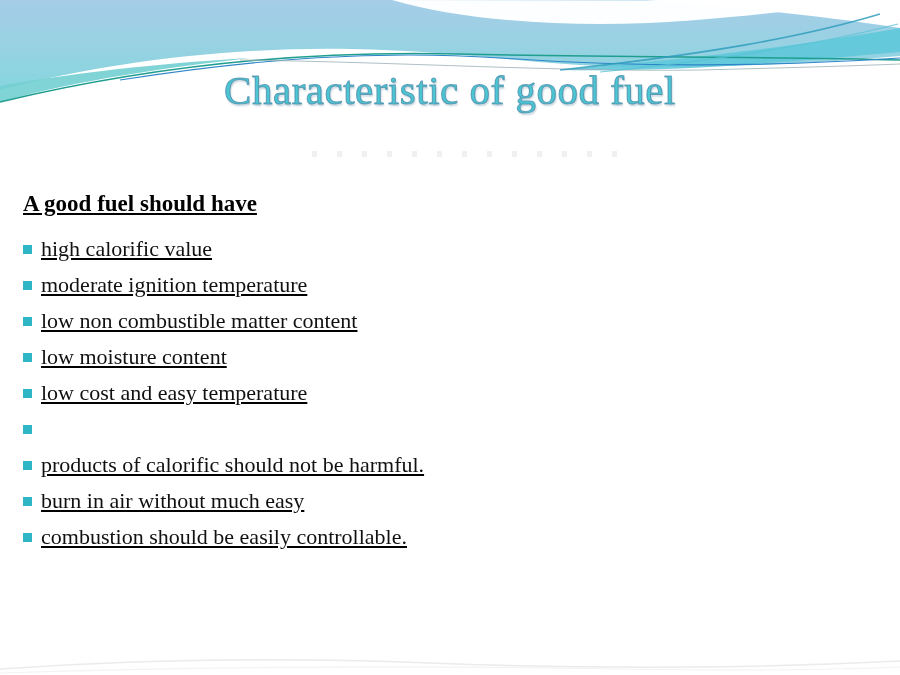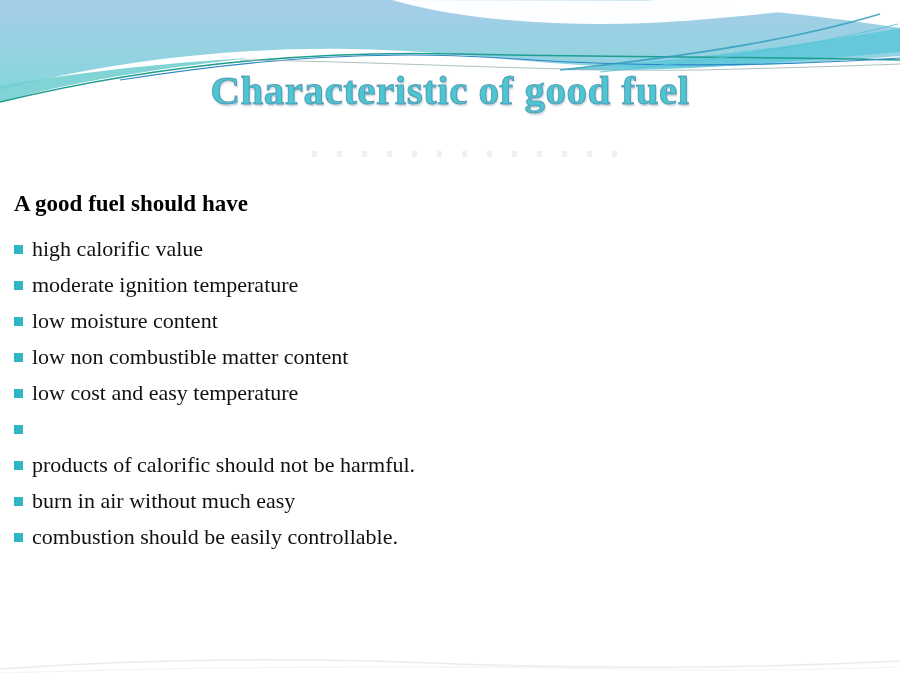--- a/index.html
+++ b/index.html
@@ -14,42 +14,43 @@
   .top-decor { position: absolute; top: 0; left: 0; width: 900px; height: 190px; }
   .bottom-decor { position: absolute; bottom: 0; left: 0; width: 900px; height: 26px; }
 
   .slide-title {
     position: absolute;
     top: 66px;
     left: 0;
     width: 900px;
     text-align: center;
     font-size: 41px;
-    font-weight: bold;
+    font-weight: normal;
     letter-spacing: 0.5px;
     color: #4cc6d3;
     -webkit-text-stroke: 1px rgba(74, 138, 168, 0.75);
     text-shadow: 1px 2px 2px rgba(110, 145, 165, 0.45);
     margin: 0;
   }
 
   .dotted-divider {
     position: absolute;
     top: 151px;
     left: 312px;
     width: 305px;
     height: 6px;
     background: repeating-linear-gradient(to right, #f0f0f0 0 5px, transparent 5px 25px);
   }
 
   .content {
     position: absolute;
     top: 190px;
-    left: 14px;
+    left: 23px;
     width: 840px;
+    text-decoration: underline;
   }
   .content-heading {
     font-size: 23px;
     font-weight: bold;
     color: #000000;
     margin: 0 0 13px 0;
     line-height: 28px;
   }
   .bullet-list { list-style: none; margin: 0; padding: 0; }
   .bullet-list li {
@@ -113,25 +114,25 @@
       <li>
         <span class="bullet-square"></span>
         <span class="bullet-text">high calorific value</span>
       </li>
       <li>
         <span class="bullet-square"></span>
         <span class="bullet-text">moderate ignition temperature</span>
       </li>
       <li>
         <span class="bullet-square"></span>
-        <span class="bullet-text">low moisture content</span>
+        <span class="bullet-text">low non combustible matter content</span>
       </li>
       <li>
         <span class="bullet-square"></span>
-        <span class="bullet-text">low non combustible matter content</span>
+        <span class="bullet-text">low moisture content</span>
       </li>
       <li>
         <span class="bullet-square"></span>
         <span class="bullet-text">low cost and easy temperature</span>
       </li>
       <li>
         <span class="bullet-square"></span>
       </li>
       <li>
         <span class="bullet-square"></span>

